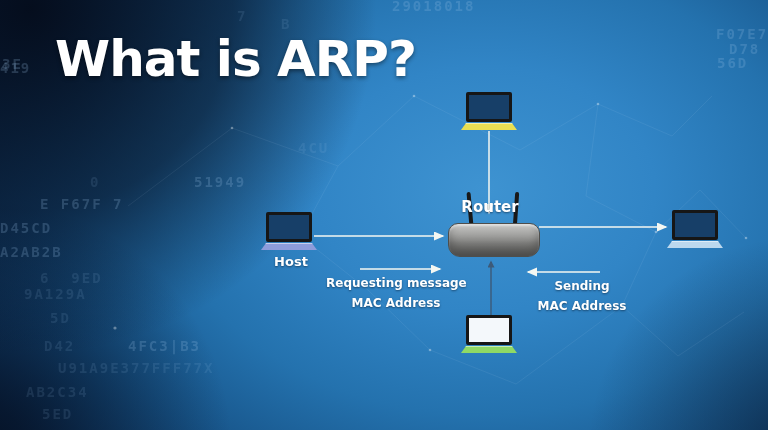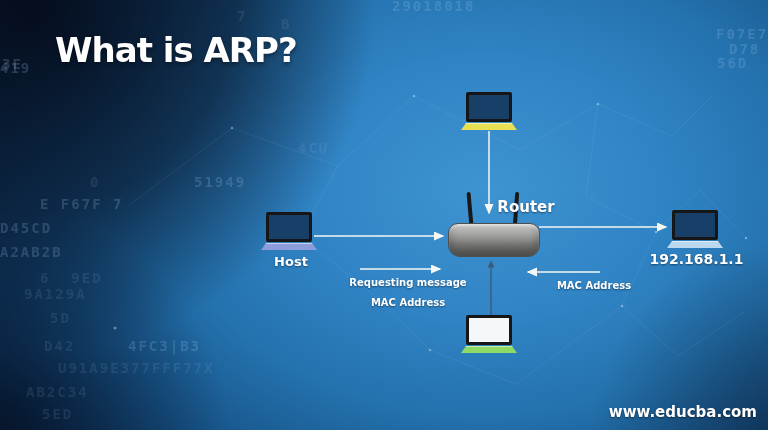--- a/index.html
+++ b/index.html
@@ -15,21 +15,21 @@
   
   .bg-hex span{
     position:absolute;color:#9cc3e8;font-family:"DejaVu Sans Mono","Liberation Mono",monospace;
     font-weight:bold;font-size:14px;letter-spacing:2px;white-space:pre;
   }
   .bg-hex .dim{opacity:.12;}
   .bg-hex .med{opacity:.22;}
   .net{position:absolute;left:0;top:0;z-index:1;}
   .title{
     position:absolute;left:55px;top:30px;z-index:2;margin:0;
-    color:#fff;font-size:34px;font-weight:bold;letter-spacing:-1px;
+    color:#fff;font-size:50px;font-weight:bold;letter-spacing:-1px;
     text-shadow:0 2px 4px rgba(0,0,0,.45);
   }
   .wires{position:absolute;left:0;top:0;z-index:2;}
   
   .laptop{position:absolute;width:56px;z-index:3;}
   .lap-screen{
     width:40px;height:24px;margin:0 auto;border:3px solid #161616;border-radius:2px;
   }
   .lap-base{
     width:56px;height:7px;margin-top:1px;
@@ -45,24 +45,24 @@
     position:absolute;left:0;top:31px;width:90px;height:32px;
     background:linear-gradient(180deg,#c9c9c7 0%,#a9a9a7 28%,#828280 60%,#6a6a68 100%);
     border:1px solid #4e4e4c;border-radius:10px 10px 12px 12px;
     box-shadow:inset 0 -9px 10px rgba(0,0,0,.28), inset 0 2px 2px rgba(255,255,255,.45);
   }
   
   .lbl{
     position:absolute;z-index:4;color:#fff;font-weight:bold;text-align:center;
     white-space:nowrap;text-shadow:0 1px 2px rgba(8,24,44,.55);
   }
-  .lbl-router{left:460px;top:198px;width:60px;font-size:15px;margin-left:36px;}
+  .lbl-router{left:460px;top:198px;width:60px;font-size:15px;}
   .lbl-host{left:263px;top:254px;width:56px;font-size:13px;}
   .lbl-rightip{left:649px;top:251px;width:95px;font-size:14px;}
-  .msgblock{line-height:20px;font-size:10px;margin-left:12px;}
+  .msgblock{line-height:20px;font-size:12px;}
   .msg-request{left:326px;top:273px;width:140px;}
   .msg-send{left:497px;top:276px;width:170px;}
   .watermark{
     position:absolute;right:11px;bottom:9px;z-index:5;color:#fff;
     font-size:15px;font-weight:bold;text-shadow:0 1px 2px rgba(0,0,0,.5);
   }
 </style>
 </head>
 <body>
 
@@ -154,26 +154,25 @@
   </div>
 
   <div class="router">
     <div class="antenna a1"></div>
     <div class="antenna a2"></div>
     <div class="router-body"></div>
   </div>
 
   <div class="lbl lbl-router">Router</div>
   <div class="lbl lbl-host">Host</div>
-  <div class="lbl lbl-rightip">192.168.1.1</div>
 
   <div class="lbl msgblock msg-request">
     <div>Requesting message</div>
     <div>MAC Address</div>
   </div>
 
   <div class="lbl msgblock msg-send">
+    <div>Sending</div>
     <div>MAC Address</div>
   </div>
 
-  <div class="watermark">www.educba.com</div>
 
 </div>
 
 </body></html>

